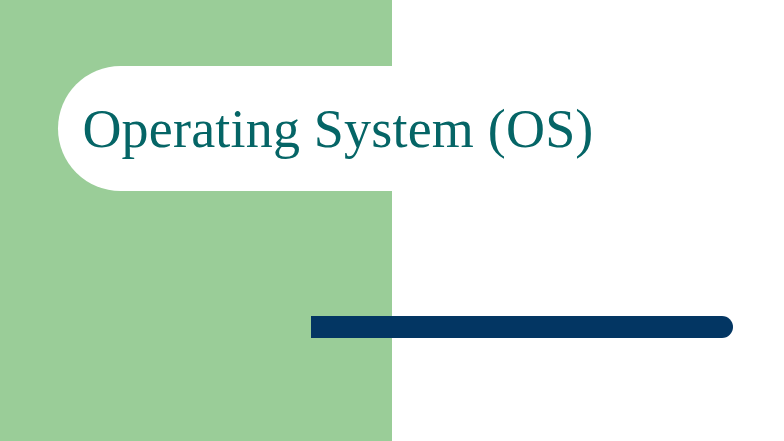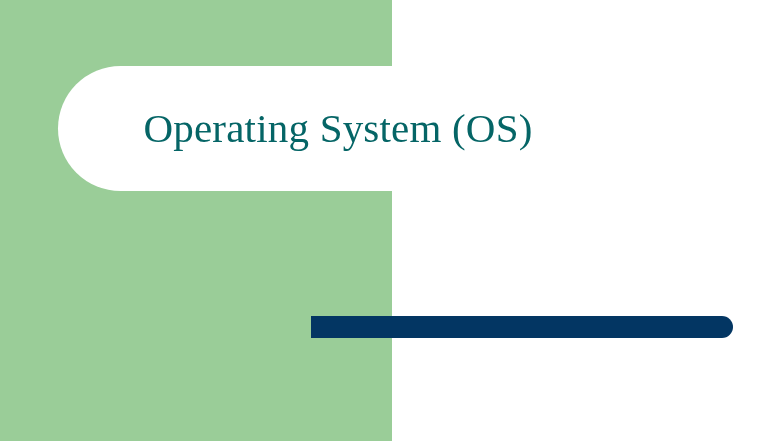--- a/index.html
+++ b/index.html
@@ -43,21 +43,21 @@
   #title-text {
     position: absolute;
     left: 58px;
     top: 66px;
     width: 560px;
     height: 125px;
     display: flex;
     align-items: center;
     justify-content: center;
     font-family: "Liberation Serif", serif;
-    font-size: 41px;
+    font-size: 54px;
     font-weight: 400;
     letter-spacing: 0.2px;
     color: #056566;
     white-space: nowrap;
     line-height: 1;
     -webkit-font-smoothing: antialiased;
   }
   
   #accent-bar {
     position: absolute;

